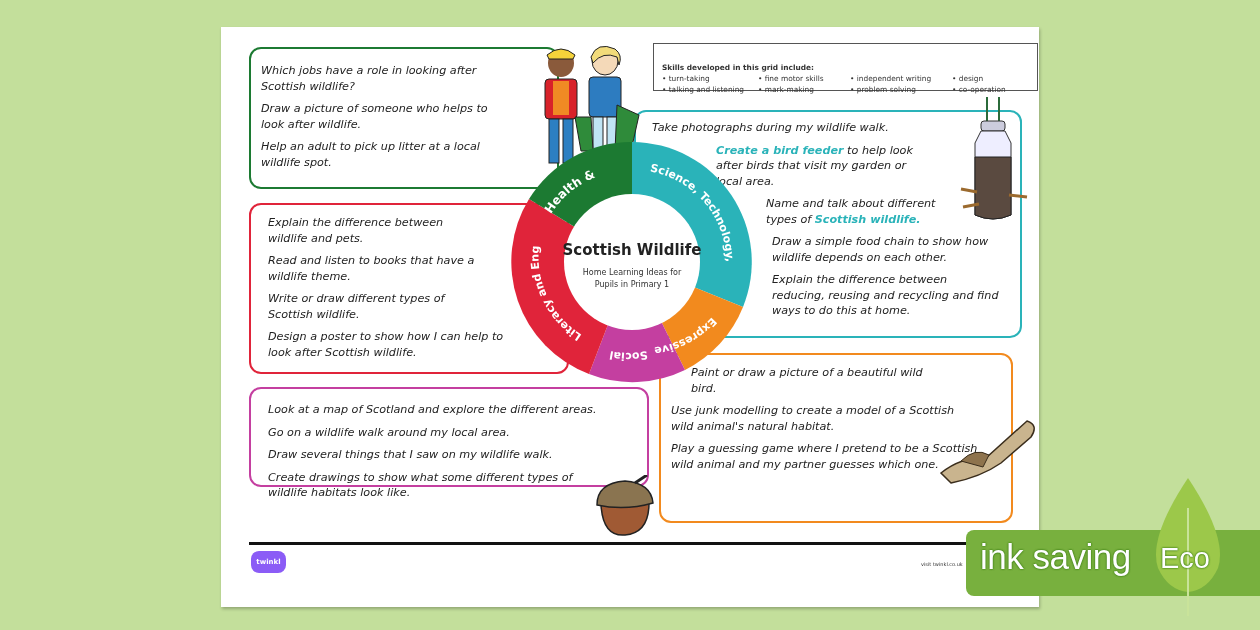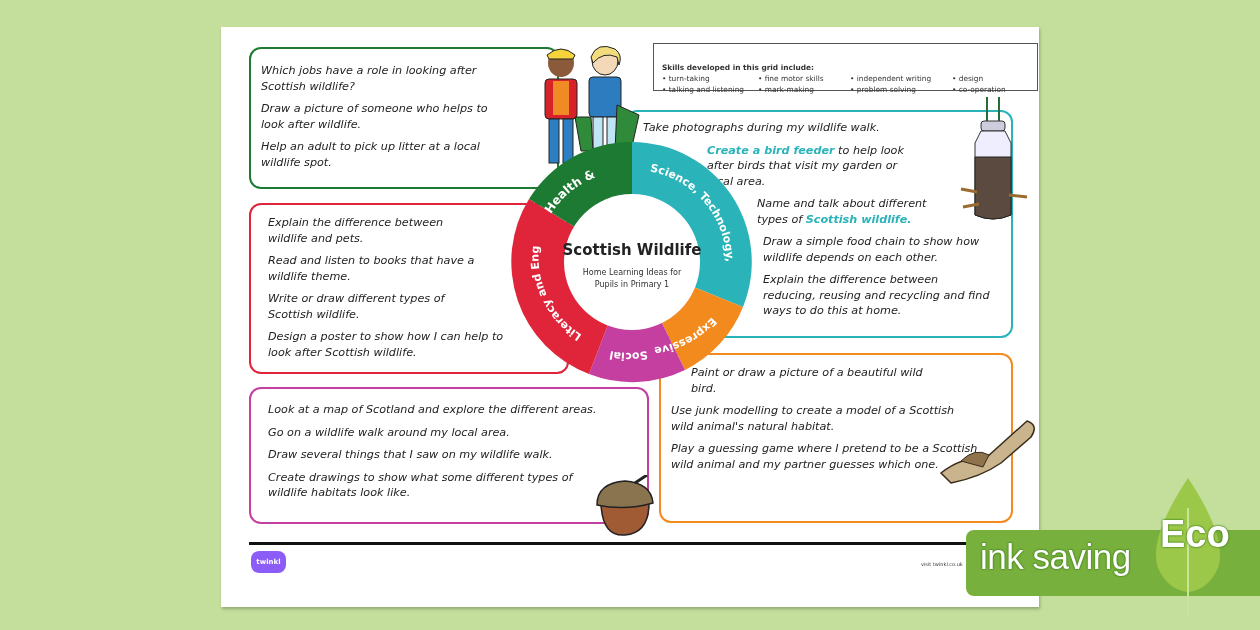--- a/index.html
+++ b/index.html
@@ -9,22 +9,22 @@
       position: absolute; left: 221px; top: 27px; width: 818px; height: 580px;
       background: #ffffff; box-shadow: 1px 2px 3px rgba(0,0,0,0.25);
     }
     .box {
       position: absolute; background: #fff; border: 2.5px solid; border-radius: 12px;
       font-size: 11.2px; color: #222; line-height: 15.5px; font-style: italic;
     }
     .box p { margin-bottom: 7px; }
     .box-health { left: 28px; top: 20px; width: 310px; height: 142px; border-color: #1c7a32; padding: 14px 10px 0 10px; }
     .box-literacy { left: 28px; top: 176px; width: 320px; height: 171px; border-color: #e0243a; padding: 10px 10px 0 17px; }
-    .box-social { left: 28px; top: 360px; width: 400px; height: 137px; border-color: #c43fa0; padding: 13px 10px 0 17px; }
-    .box-stem { left: 404px; top: 83px; width: 388px; height: 228px; border-color: #2ab3b9; padding: 8px 10px 3px 0; }
+    .box-social { left: 28px; top: 360px; width: 400px; height: 100px; border-color: #c43fa0; padding: 13px 10px 0 17px; }
+    .box-stem { left: 413px; top: 83px; width: 388px; height: 228px; border-color: #2ab3b9; padding: 8px 10px 3px 0; }
     .box-arts { left: 438px; top: 326px; width: 354px; height: 170px; border-color: #f28a1e; padding: 10px 10px 0 10px; }
     .highlight { color: #2ab3b9; font-weight: bold; }
     .skills {
       position: absolute; left: 432px; top: 16px; width: 385px; height: 48px;
       border: 1px solid #555; font-size: 7.4px; color: #333; padding: 18px 8px; line-height: 11px; background: #fff;
     }
     .skills .title { font-weight: bold; }
     .skills .grid { display: grid; grid-template-columns: 96px 92px 102px 80px; }
     .wheel { position: absolute; left: 286px; top: 110px; width: 250px; height: 250px; }
     .footer-line { position: absolute; left: 28px; top: 515px; width: 760px; height: 3px; background: #111; }
@@ -37,22 +37,22 @@
       position: absolute; left: 966px; top: 530px; width: 294px; height: 66px; background: #78b03e;
       border-radius: 8px 0 0 8px;
     }
     .eco-text {
       position: absolute; left: 980px; top: 537px; font-family: "Liberation Sans", sans-serif;
       font-size: 35px; color: #fff; letter-spacing: -0.5px;
       text-shadow: 0 0 2px #3a7d12, 0 0 2px #3a7d12;
     }
     .eco-leaf { position: absolute; left: 1148px; top: 478px; width: 80px; height: 140px; }
     .eco-label {
-      position: absolute; left: 1160px; top: 513px; font-family: "Liberation Sans", sans-serif; font-weight: bold;
-      font-size: 38px; color: #fff; text-shadow: 0 0 2px #3a7d12, 0 0 2px #3a7d12;
+      position: absolute; left: 1160px; top: 542px; font-family: "Liberation Sans", sans-serif; font-weight: normal;
+      font-size: 29px; color: #fff; text-shadow: 0 0 2px #3a7d12, 0 0 2px #3a7d12;
     }
     .illus { position: absolute; }
   </style>
 </head>
 <body>
 
 <div class="sheet">
 
   <div class="box box-health">
     <p style="width:240px">Which jobs have a role in looking after Scottish wildlife?</p>

